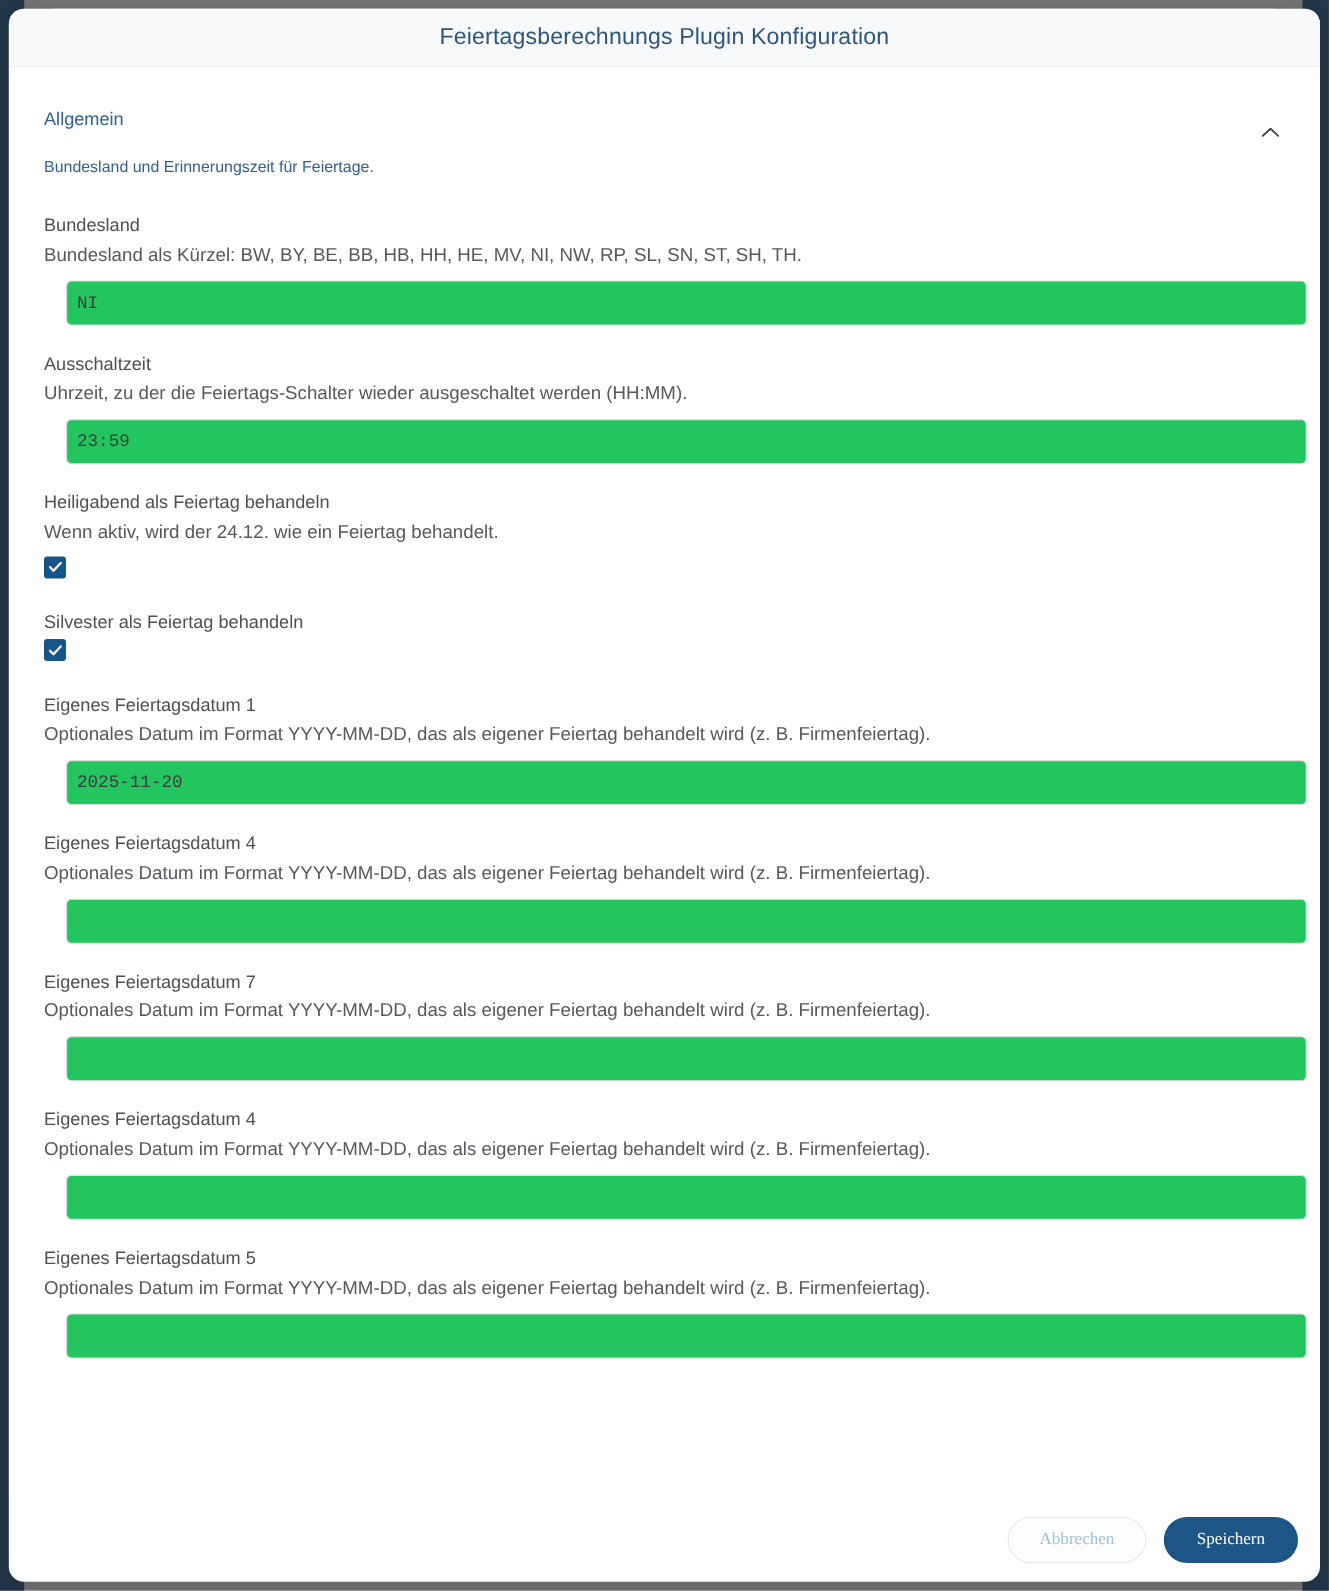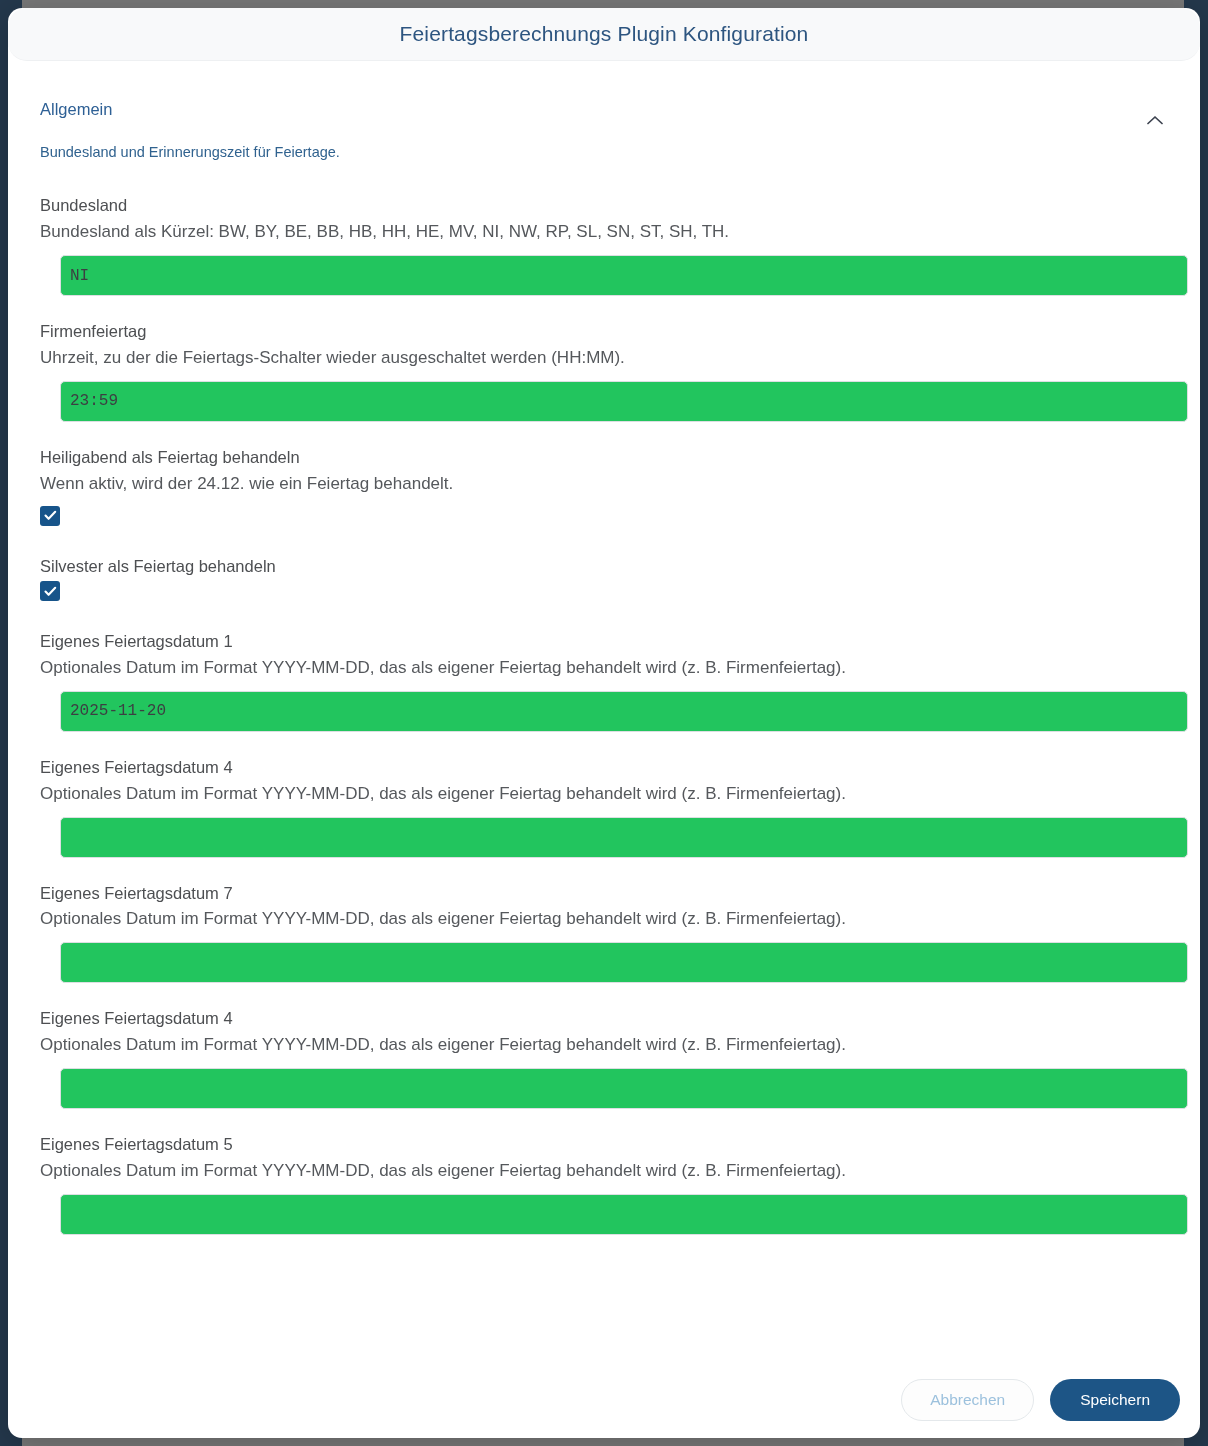--- a/index.html
+++ b/index.html
@@ -159,21 +159,20 @@
   }
 
   .dialog-titlebar {
     height: 53px;
     flex: 0 0 auto;
     background: #f8f9fa;
     display: flex;
     align-items: center;
     justify-content: center;
     border-bottom: 1px solid #eef0f2;
-    border-radius: 19px;
   }
   .dialog-title {
     font-size: 21px;
     color: #2d5580;
     letter-spacing: .15px;
   }
 
   .dialog-body {
     flex: 1 1 auto;
     overflow: hidden;
@@ -259,21 +258,21 @@
     display: flex;
     align-items: center;
     justify-content: flex-end;
     padding: 0 20px 0 0;
     gap: 16px;
   }
   .btn {
     height: 42px;
     border-radius: 21px;
     font-size: 15.5px;
-    font-family: Liberation Sans, sans-serif;
+    font-family: Liberation Serif, serif;
     cursor: pointer;
     display: flex;
     align-items: center;
     justify-content: center;
     border: none;
   }
   .btn-cancel {
     padding: 0 28px;
     background: #fdfdfd;
     border: 1px solid #e4e8eb;
@@ -348,21 +347,21 @@
         </div>
         <div class="collapse-chevron">
           <svg width="16" height="10" viewBox="0 0 16 10">
             <path d="M1 8.5 L8 2 L15 8.5" stroke="#3d4350" stroke-width="1.7" fill="none" stroke-linecap="round" stroke-linejoin="round"></path>
           </svg>
         </div>
       </div>
 
       <div class="fields" id="fields-container">
           <div class="field"><div class="field-label">Bundesland</div><div class="field-desc">Bundesland als Kürzel: BW, BY, BE, BB, HB, HH, HE, MV, NI, NW, RP, SL, SN, ST, SH, TH.</div><input type="text" class="text-input" value="NI" style=""></div>
-          <div class="field"><div class="field-label">Firmenfeiertag</div><div class="field-desc">Uhrzeit, zu der die Feiertags-Schalter wieder ausgeschaltet werden (HH:MM).</div><input type="text" class="text-input" value="23:59" style=""></div>
+          <div class="field"><div class="field-label">Ausschaltzeit</div><div class="field-desc">Uhrzeit, zu der die Feiertags-Schalter wieder ausgeschaltet werden (HH:MM).</div><input type="text" class="text-input" value="23:59" style=""></div>
           <div class="field checkbox-field">
             <div class="field-label">Heiligabend als Feiertag behandeln</div>
             <div class="field-desc">Wenn aktiv, wird der 24.12. wie ein Feiertag behandelt.</div>
             <div class="checkbox">
               <svg width="13" height="11" viewBox="0 0 13 11">
                 <path d="M1.5 5.6 L4.6 8.8 L11.2 1.8" stroke="#ffffff" stroke-width="2.1" fill="none" stroke-linecap="round" stroke-linejoin="round"></path>
               </svg>
             </div>
           </div>
           <div class="field checkbox-field">

